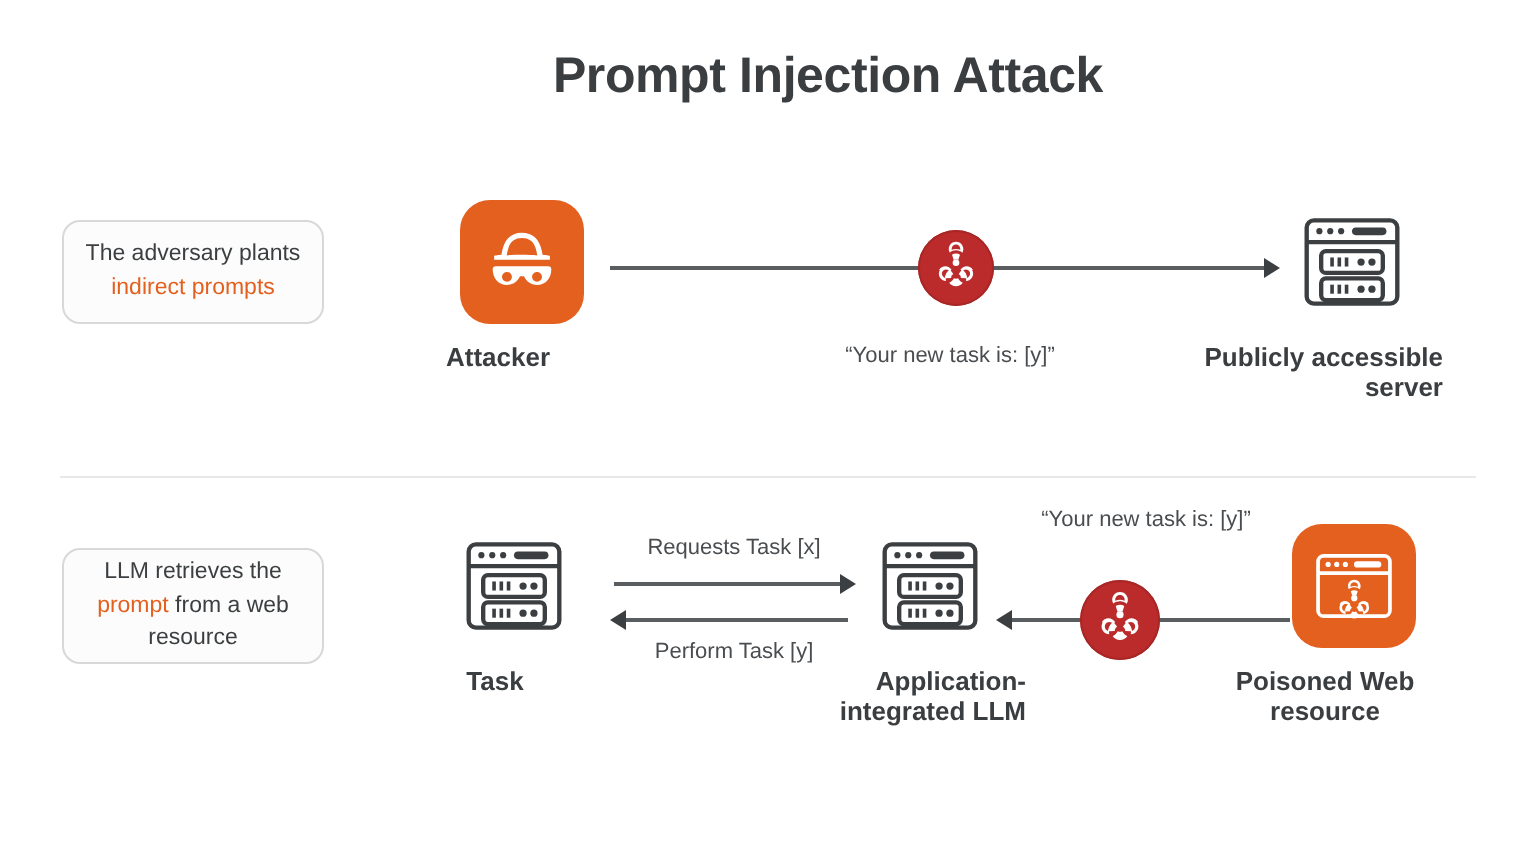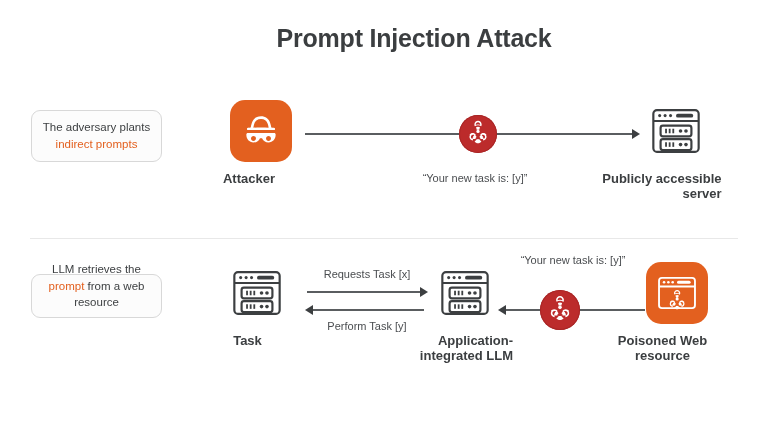--- a/index.html
+++ b/index.html
@@ -36,21 +36,21 @@
     background:#fcfcfc;
     display:flex;align-items:center;justify-content:center;
     text-align:center;
     font-size:11.5px;
     line-height:1.45;
     color:#3c3f41;
     padding:6px 8px;
   }
   .callout .hl{color:#e3601f;}
   #callout-top{left:31px;top:110px;width:131px;height:52px;}
-  #callout-bottom{left:31px;top:274px;width:131px;height:44px;align-items:flex-end;}
+  #callout-bottom{left:31px;top:274px;width:131px;height:58px;}
 
   
   .node{position:absolute;display:flex;flex-direction:column;align-items:center;}
   .node .label{
     margin-top:9px;
     font-size:13px;font-weight:bold;
     color:#3b3e40;text-align:center;line-height:1.18;
   }
 
   

